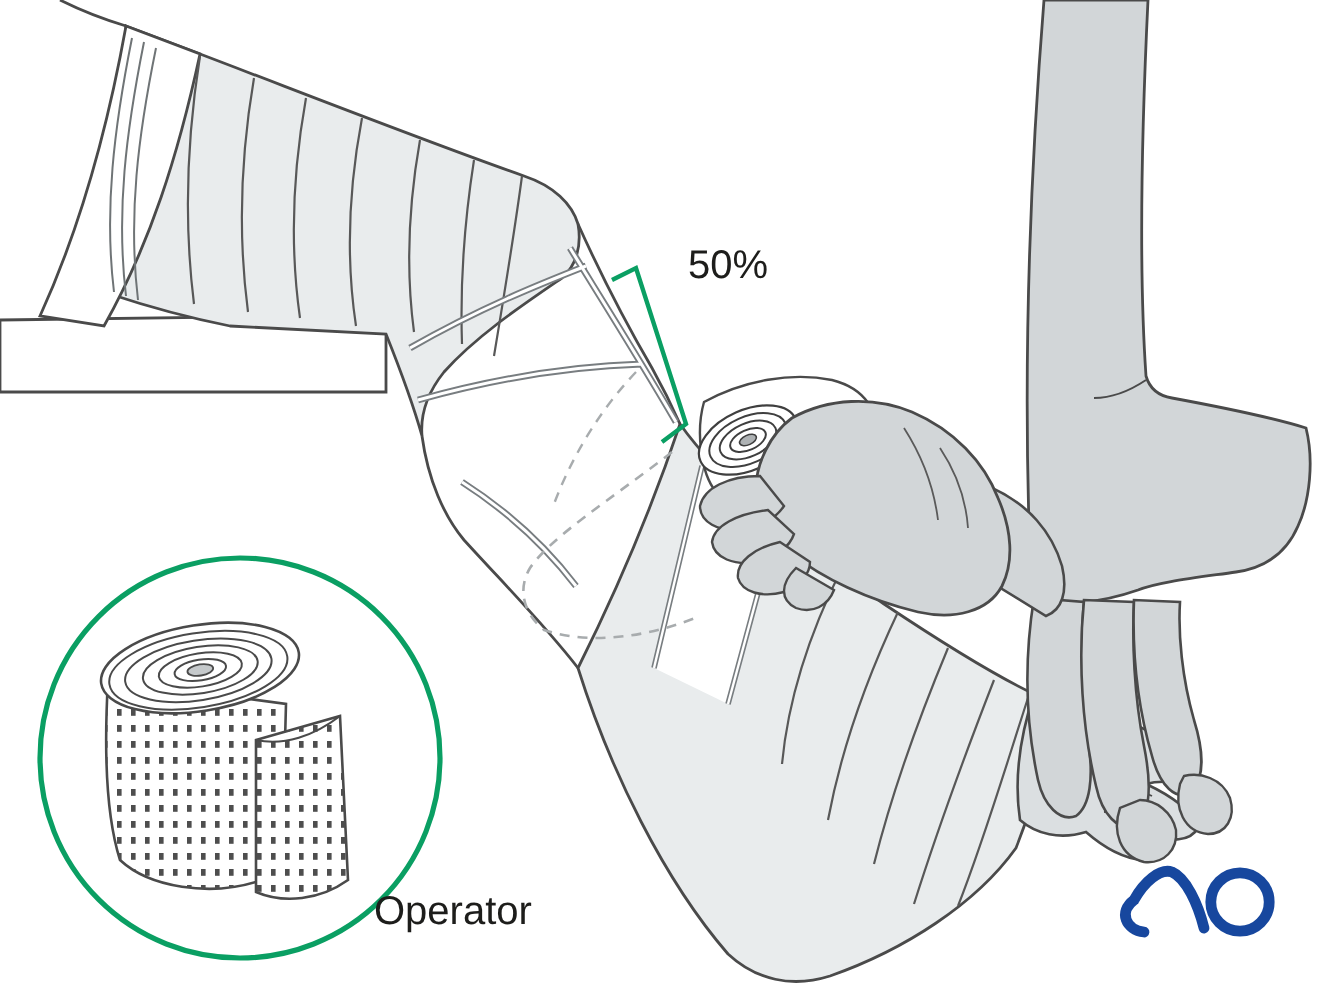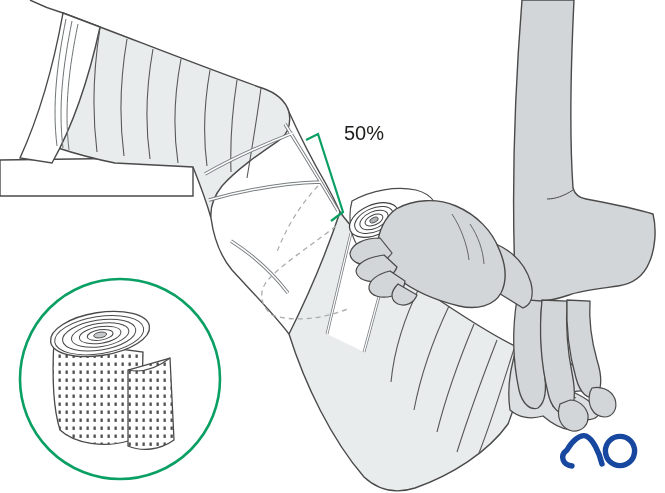--- a/index.html
+++ b/index.html
@@ -165,15 +165,16 @@
   <g stroke="#17479e" stroke-width="5.4" fill="none" stroke-linecap="round">
     <path d="M572,466 C563,465 559,456 567,450 C572,441 580,434 586,436 C593,439 599,452 602,464"></path>
     <circle cx="620" cy="451" r="14.6"></circle>
   </g>
 </svg>
 
   <div class="label label-overlap">
     <div>50%</div>
   </div>
 
+  <div class="label label-operator">Operator</div>
 
   <span class="sr">AO</span>
 </div>
 
 </body></html>

